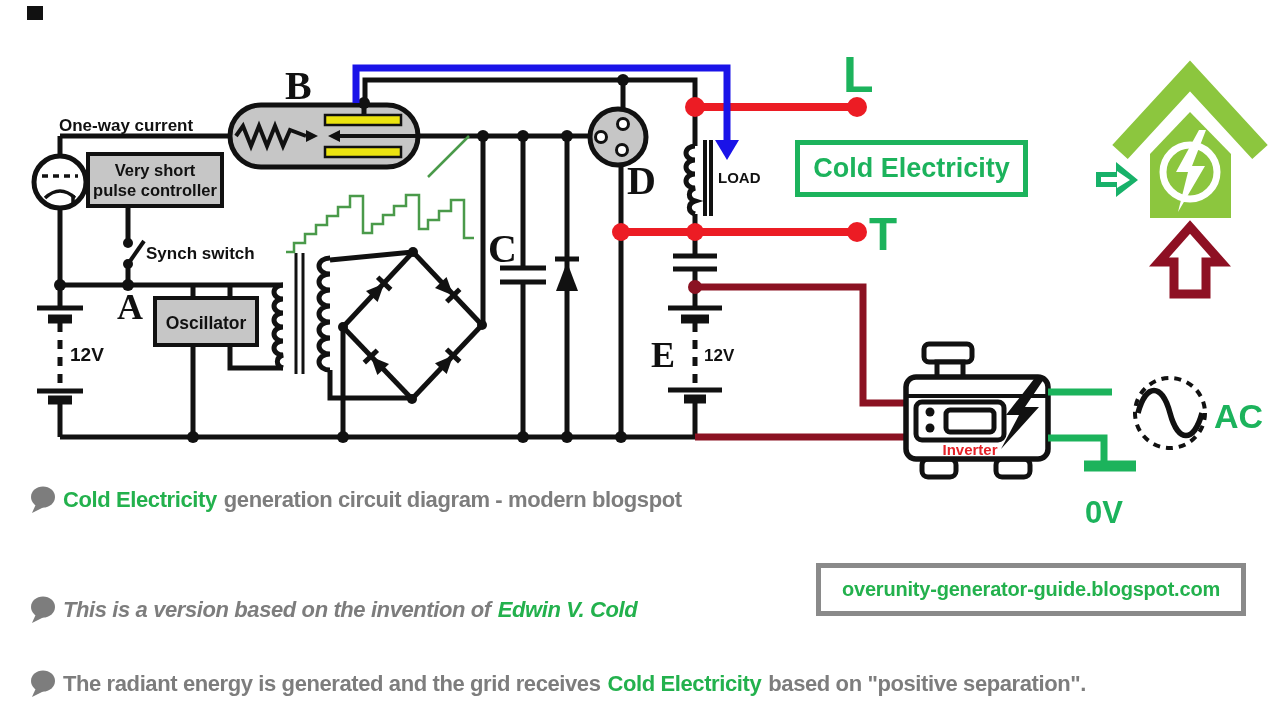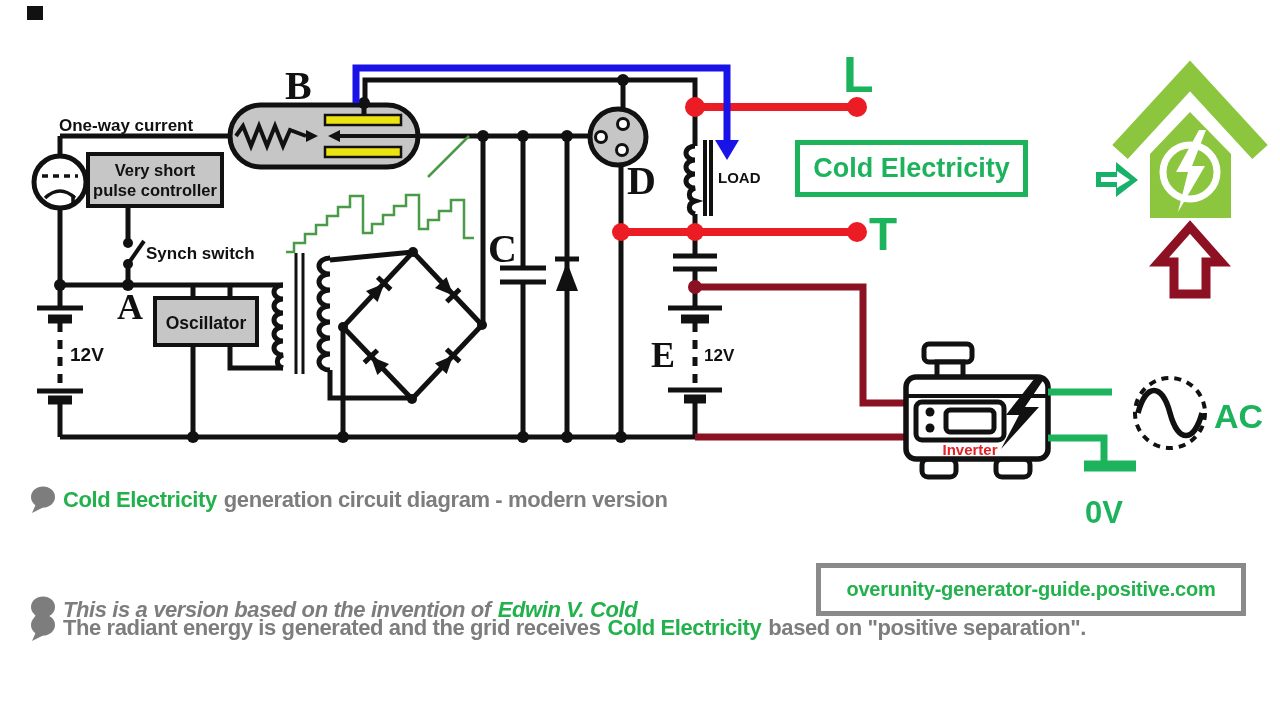--- a/index.html
+++ b/index.html
@@ -35,21 +35,21 @@
           border:5px solid var(--label-green,#1cb35c);color:var(--label-green,#1cb35c);
           font-size:27px;}
   #wm-box{left:816px;top:563px;width:420px;height:43px;line-height:43px;
           border:5px solid #8a8a8a;color:var(--caption-green,#23b14d);
           font-size:20px;letter-spacing:-0.2px;}
   .cap{position:absolute;left:30px;display:flex;align-items:center;gap:7px;
        font:bold 22px "Liberation Sans",sans-serif;color:var(--caption-gray,#7d7d7d);
        letter-spacing:-0.4px;white-space:pre;}
   .cap .hl{color:var(--caption-green,#23b14d);}
   .cap svg{flex:0 0 auto;}
-  #cap1{top:486px;}#cap2{top:596px;font-style:italic;}#cap3{top:614px;}
+  #cap1{top:486px;}#cap2{top:596px;font-style:italic;}#cap3{top:670px;}
 </style>
 </head>
 <body>
 
 <div id="stage">
 
 <svg width="1280" height="720" viewBox="0 0 1280 720" style="position:absolute;left:0;top:0;">
 
   <rect x="27" y="6" width="16" height="14" class="blackfill"></rect>
 
@@ -288,28 +288,28 @@
   <text x="627" y="194" class="serif" font-size="40">D</text>
   <text x="651" y="367" class="serif" font-size="36">E</text>
   <text x="843" y="92" class="glabel" font-size="50">L</text>
   <text x="869" y="250" class="glabel" font-size="46">T</text>
   <text x="1214" y="428" class="glabel" font-size="34">AC</text>
   <text x="1085" y="523" class="glabel" font-size="31">0V</text>
 </svg>
 
 <div id="ce-box" class="box">Cold Electricity</div>
 
-<div id="wm-box" class="box">overunity-generator-guide.positive.com</div>
+<div id="wm-box" class="box">overunity-generator-guide.blogspot.com</div>
 
 <div class="cap" id="cap1">
   <svg width="26" height="28" viewBox="0 0 26 28">
         <ellipse cx="13" cy="11" rx="12" ry="10.5" fill="#7d7d7d"></ellipse>
         <path d="M6 18 L2 27 L14 21 Z" fill="#7d7d7d"></path>
       </svg>
-  <span class="hl">Cold Electricity</span><span>generation circuit diagram - modern version</span>
+  <span class="hl">Cold Electricity</span><span>generation circuit diagram - modern blogspot</span>
 </div>
 <div class="cap" id="cap2">
   <svg width="26" height="28" viewBox="0 0 26 28">
         <ellipse cx="13" cy="11" rx="12" ry="10.5" fill="#7d7d7d"></ellipse>
         <path d="M6 18 L2 27 L14 21 Z" fill="#7d7d7d"></path>
       </svg>
   <span>This is a version based on the invention of</span><span class="hl">Edwin V. Cold</span>
 </div>
 <div class="cap" id="cap3">
   <svg width="26" height="28" viewBox="0 0 26 28">

